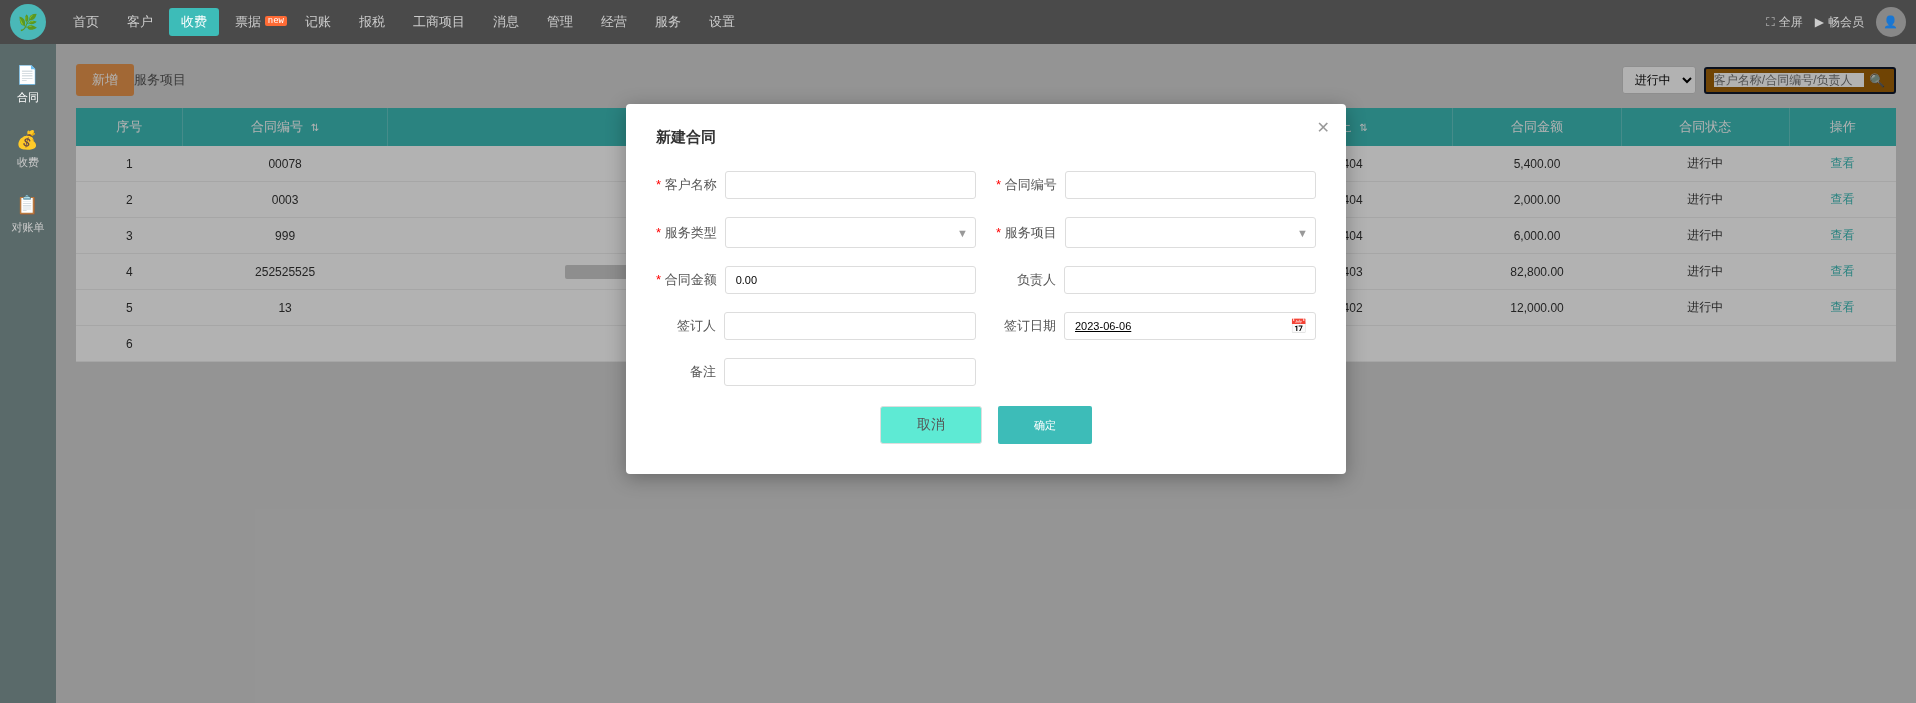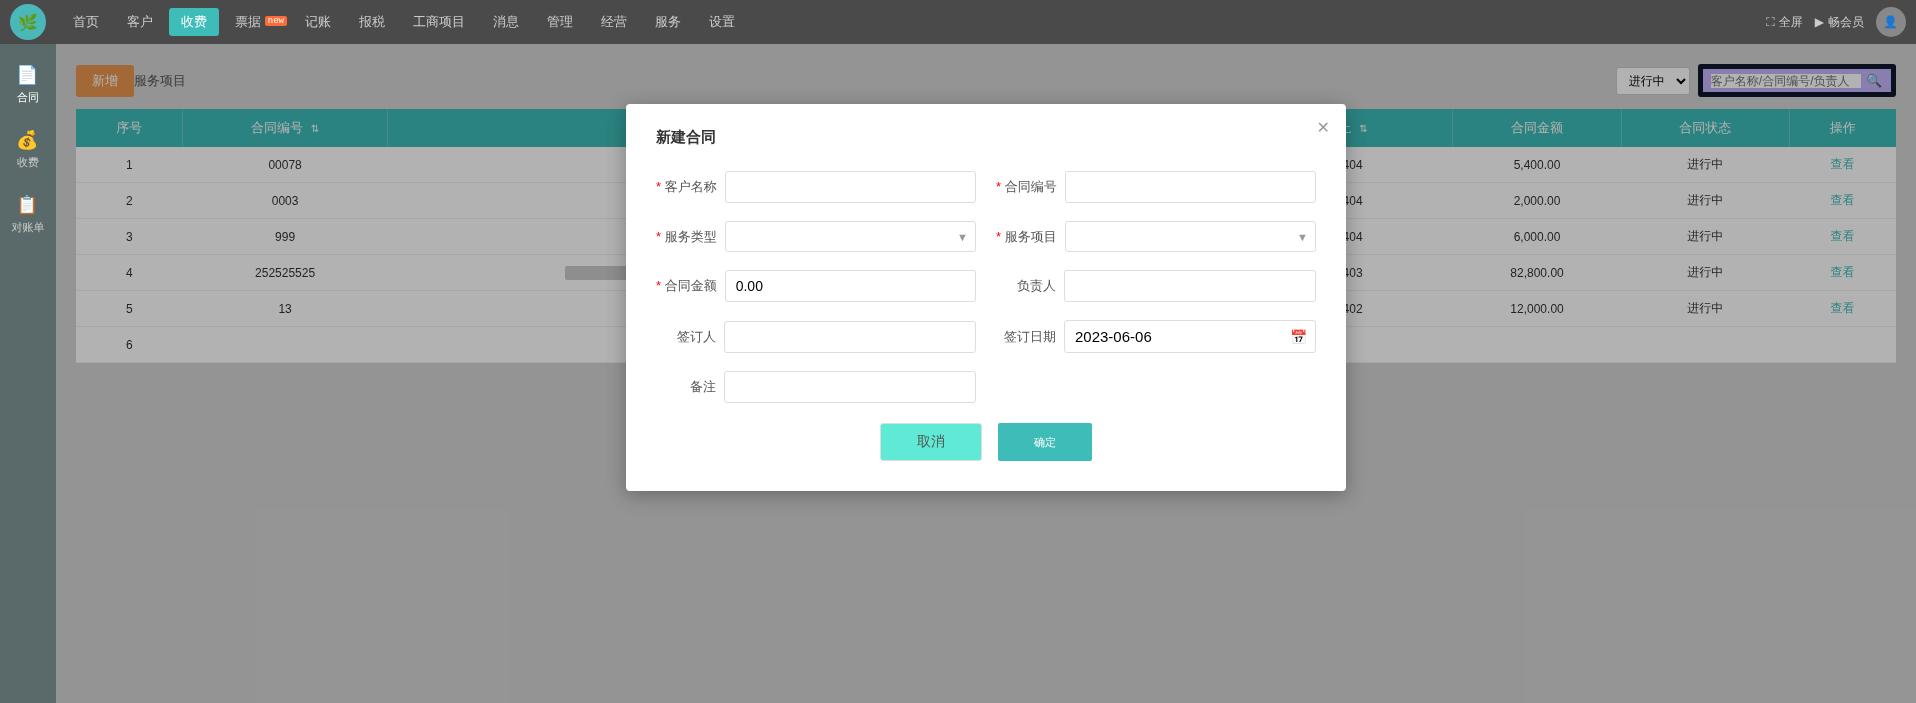--- a/index.html
+++ b/index.html
@@ -154,23 +154,23 @@
       border: 1px solid #ccc;
       padding: 5px 8px;
       border-radius: 3px;
       background: white;
       font-size: 12px;
       cursor: pointer;
     }
     .search-input-wrap {
       display: flex;
       align-items: center;
-      border: 5px solid #0f172a;
-      border-radius: 3px;
-      background: #c4b5fd;
+      border: 2px solid #0f172a;
+      border-radius: 3px;
+      background: #a16207;
       padding: 4px 8px;
       gap: 6px;
     }
     .search-input-wrap input {
       border: none;
       outline: none;
       font-size: 12px;
       width: 150px;
     }
 
@@ -268,21 +268,21 @@
     }
     .form-label.required::before {
       content: '* ';
       color: red;
     }
     .form-input {
       flex: 1;
       border: 1px solid #ddd;
       border-radius: 3px;
       padding: 7px 10px;
-      font-size: 14px;
+      font-size: 11px;
       outline: none;
     }
     .form-select-wrap {
       flex: 1;
       position: relative;
     }
     .form-select-wrap select {
       width: 100%;
       border: 1px solid #ddd;
       border-radius: 3px;
@@ -304,22 +304,23 @@
     }
     .date-input-wrap {
       flex: 1;
       position: relative;
     }
     .date-input-wrap input {
       width: 100%;
       border: 1px solid #ddd;
       border-radius: 3px;
       padding: 7px 30px 7px 10px;
-      font-size: 15px;
+      font-size: 11px;
       outline: none;
+      text-decoration: underline;
     }
     .date-input-wrap .calendar-icon {
       position: absolute;
       right: 8px;
       top: 50%;
       transform: translateY(-50%);
       color: #999;
       font-size: 14px;
       cursor: pointer;
     }

